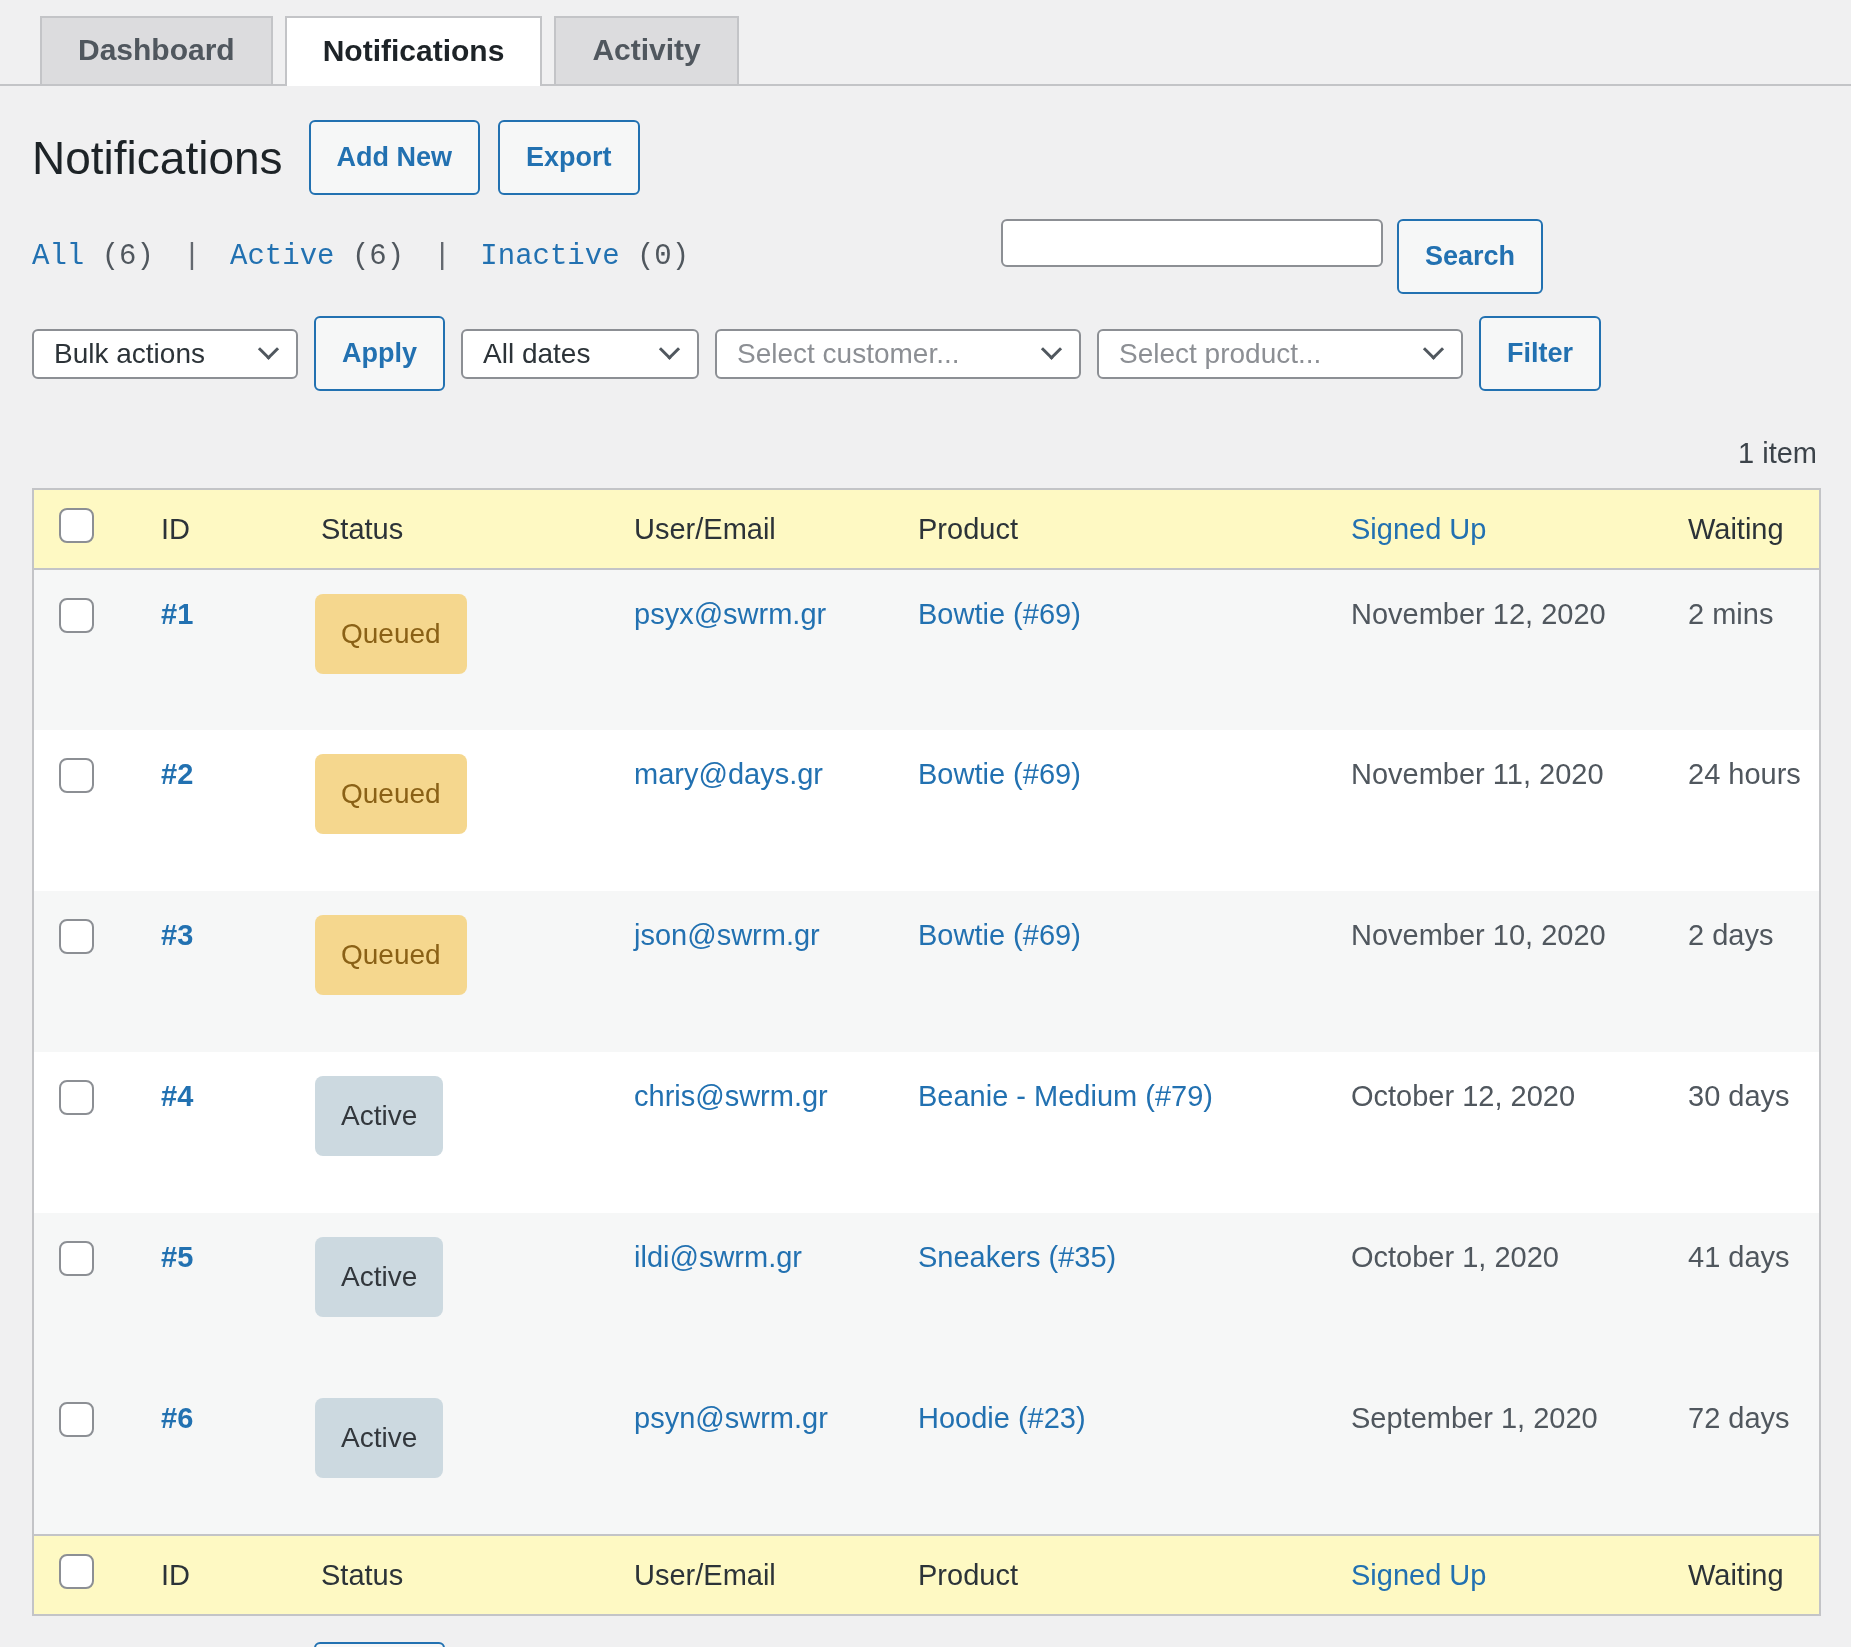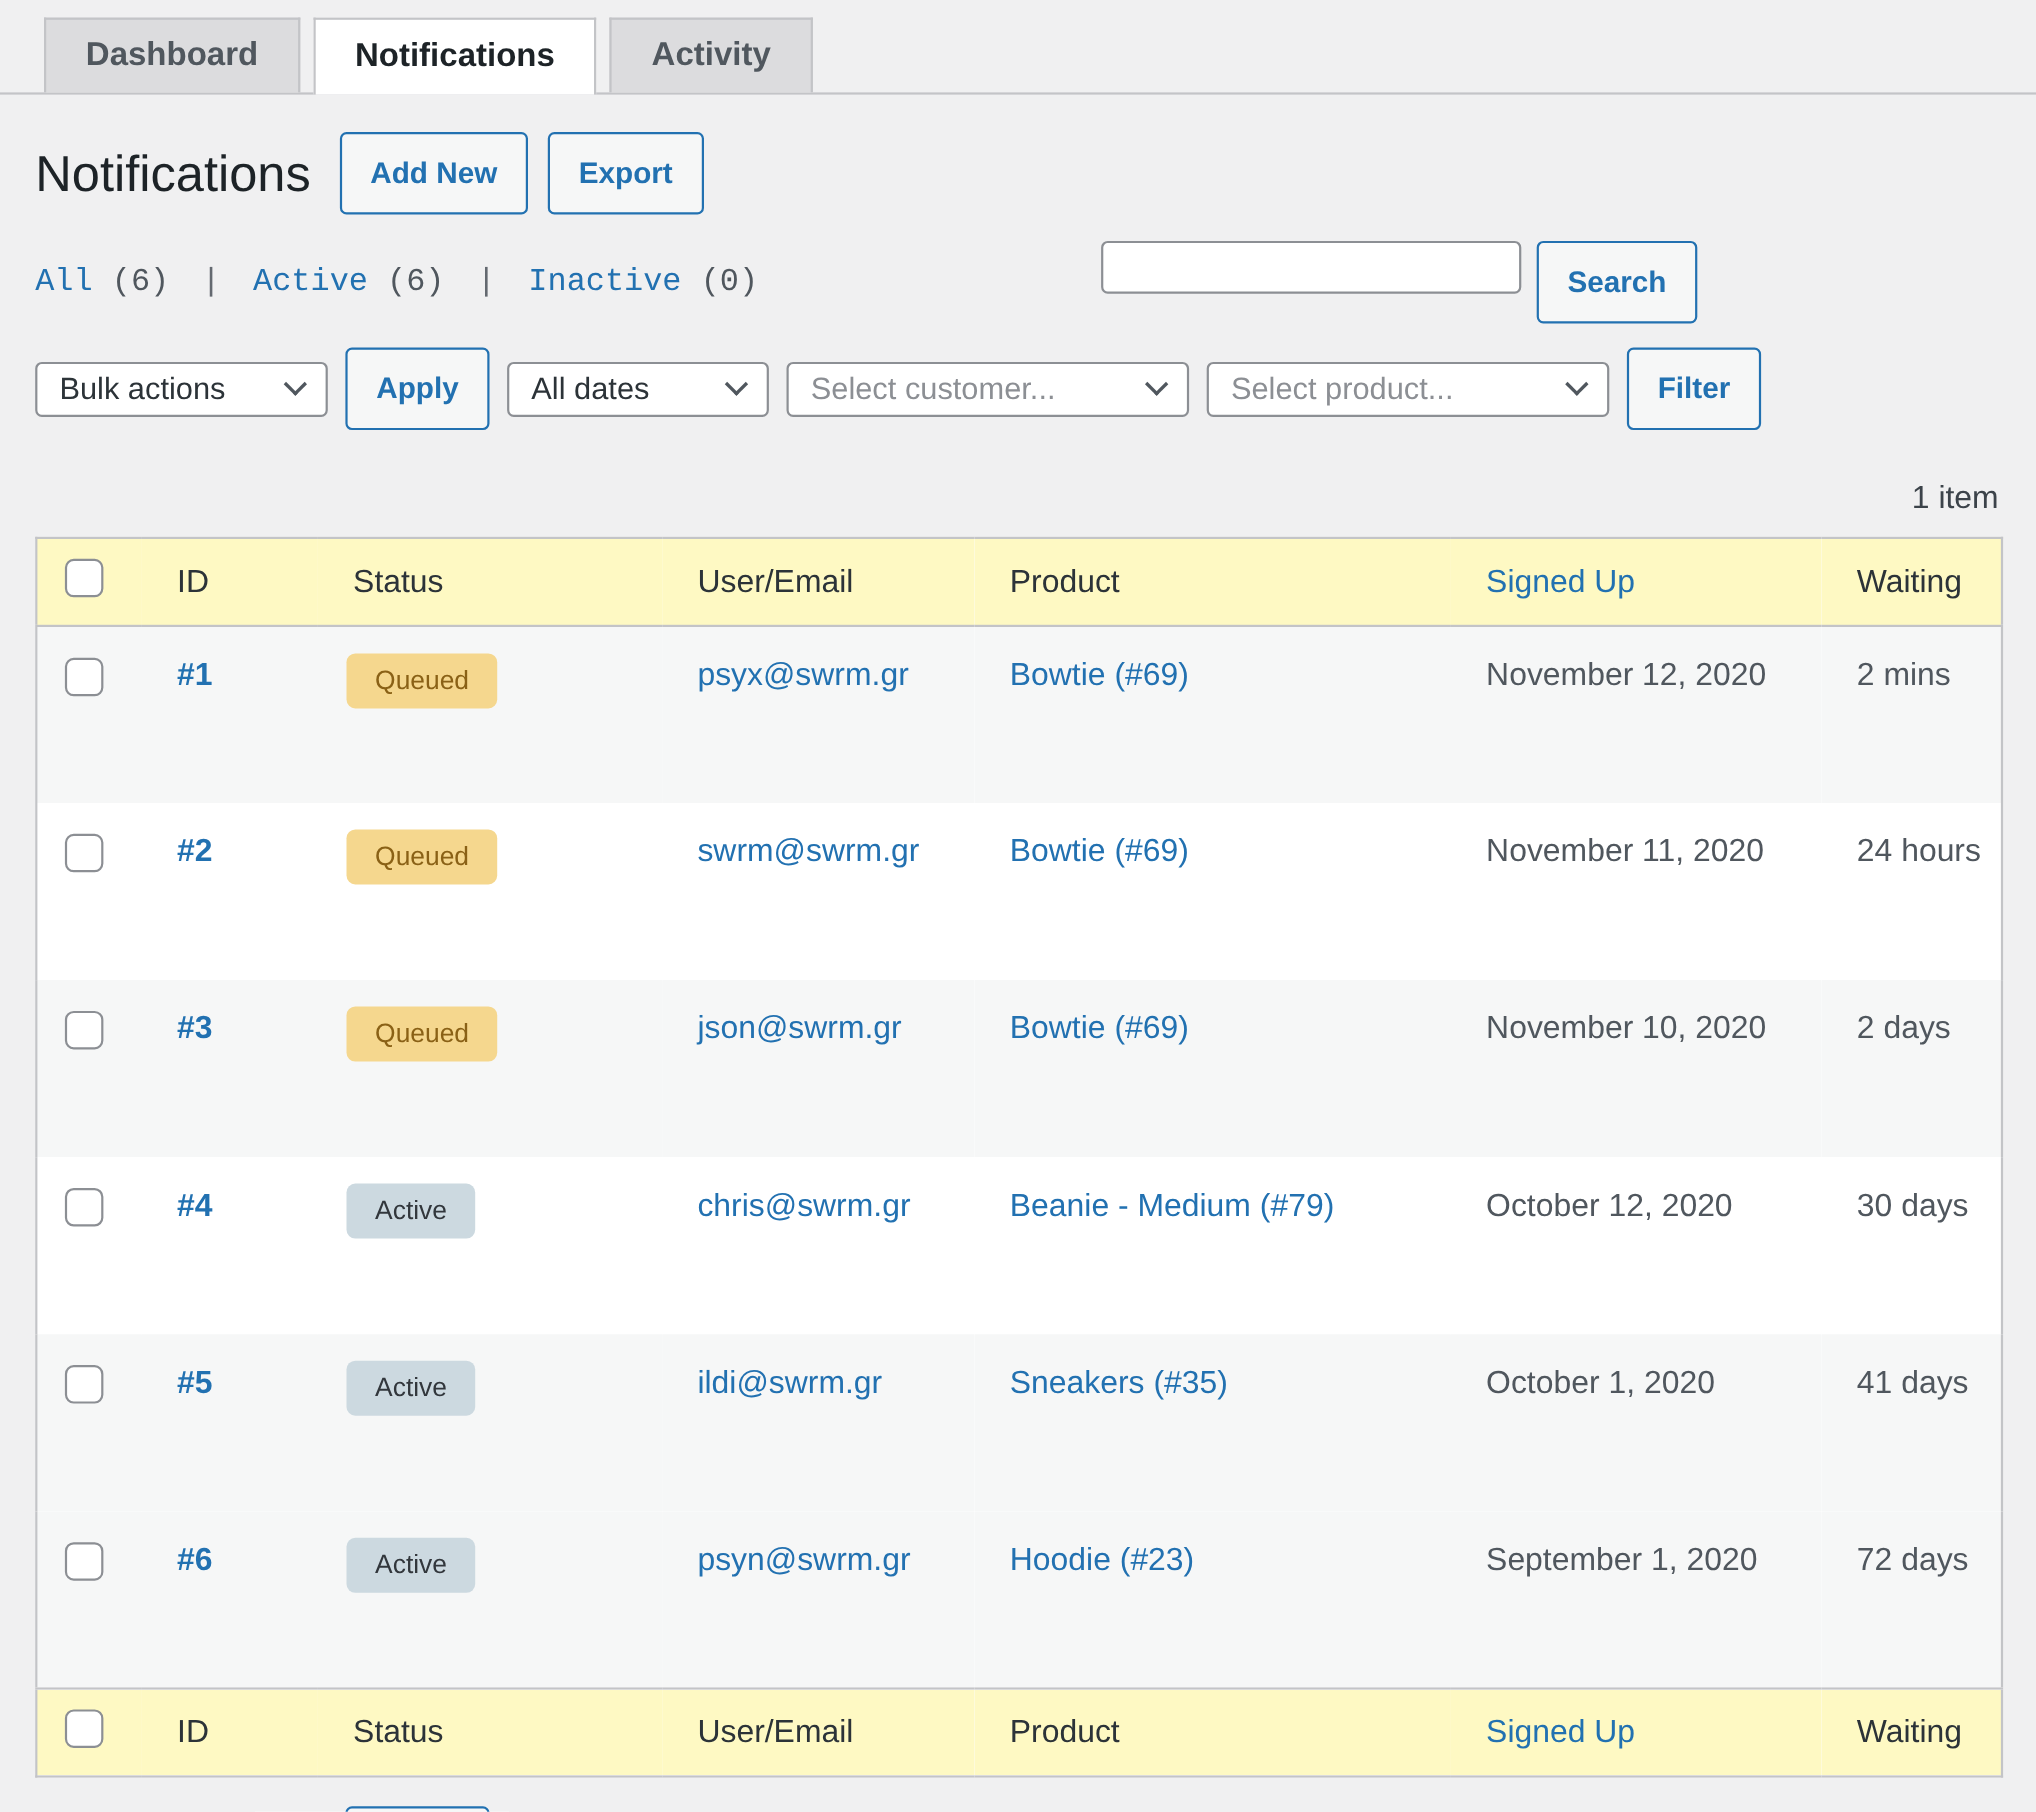--- a/index.html
+++ b/index.html
@@ -175,22 +175,22 @@
     background: #fff;
     display: inline-block;
     cursor: pointer;
   }
   .list-table a { color: #2271b1; text-decoration: none; cursor: pointer; }
   .id-link { font-weight: 700; }
   .sort-link { color: #2271b1; }
   .muted { color: #50575e; }
   .badge {
     display: inline-block;
-    font-size: 24px;
-    padding: 11px 26px;
+    font-size: 28px;
+    padding: 24px 26px;
     border-radius: 8px;
     margin-top: -4px;
     margin-left: -6px;
   }
   .badge-queued { background: #f5d78e; color: #8a6116; }
   .badge-active { background: #ccd9e0; color: #32373c; }
 
   
   .bottom-nav {
     margin-top: 26px;
@@ -289,21 +289,21 @@
     <td><span class="badge badge-queued">Queued</span></td>
     <td><a>psyx@swrm.gr</a></td>
     <td><a>Bowtie (#69)</a></td>
     <td><span class="muted">November 12, 2020</span></td>
     <td><span class="muted">2 mins</span></td>
   </tr>
         <tr>
     <td class="col-cb"><span class="checkbox"></span></td>
     <td><a class="id-link">#2</a></td>
     <td><span class="badge badge-queued">Queued</span></td>
-    <td><a>swrm@swrm.gr</a></td>
+    <td><a>mary@days.gr</a></td>
     <td><a>Bowtie (#69)</a></td>
     <td><span class="muted">November 11, 2020</span></td>
     <td><span class="muted">24 hours</span></td>
   </tr>
         <tr class="shaded">
     <td class="col-cb"><span class="checkbox"></span></td>
     <td><a class="id-link">#3</a></td>
     <td><span class="badge badge-queued">Queued</span></td>
     <td><a>json@swrm.gr</a></td>
     <td><a>Bowtie (#69)</a></td>

